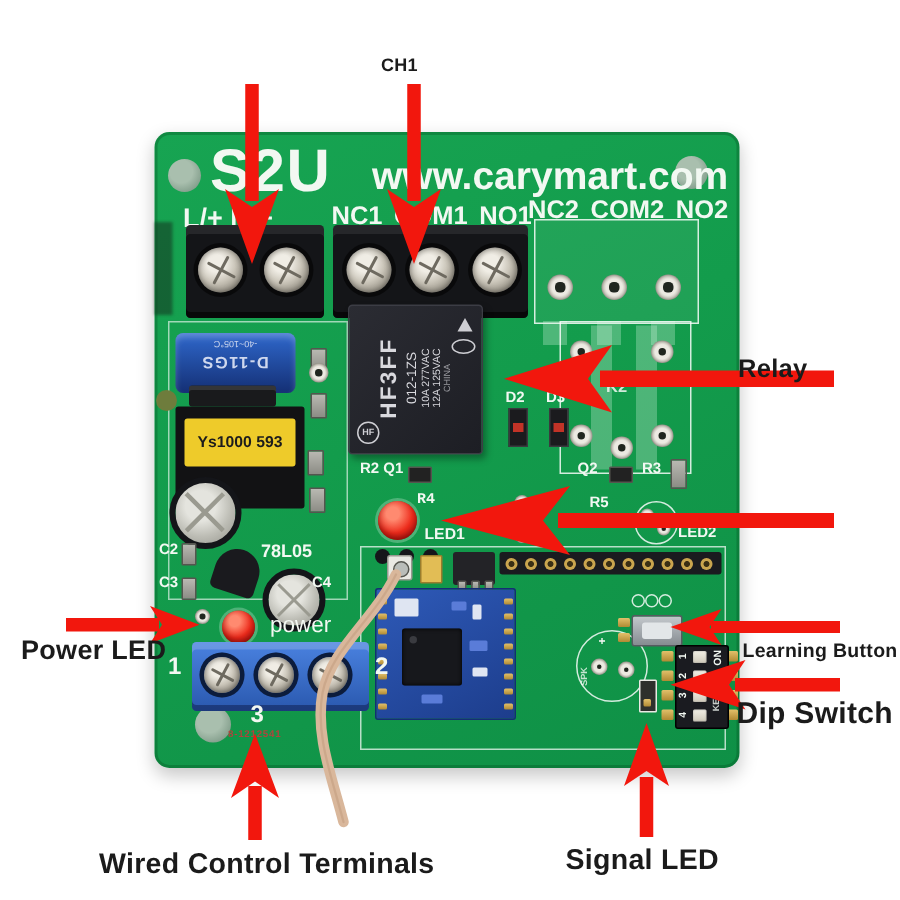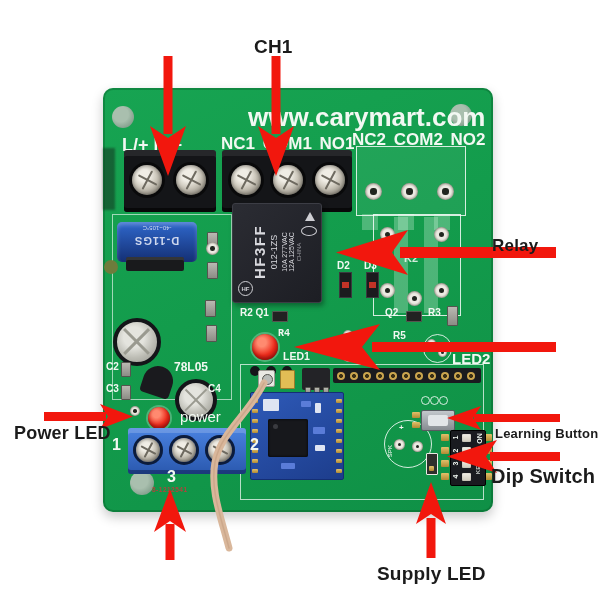--- a/index.html
+++ b/index.html
@@ -58,20 +58,21 @@
 
   <div id="board">
 
     <div class="hole" style="left:9px;top:18px;width:22px;height:22px;"></div>
     <div class="hole" style="left:347px;top:16px;width:22px;height:22px;"></div>
     <div class="hole" style="left:27px;top:383px;width:24px;height:24px;"></div>
 
     <div style="position:absolute;left:0;top:60px;width:12px;height:62px;background:rgba(20,25,20,.45);filter:blur(1px);"></div>
   </div>
 
+  <div class="silk" style="left:140px;top:92px;font-size:40px;letter-spacing:1px;">S2U</div>
   <div class="silk" style="left:248px;top:102px;font-size:26px;font-weight:600;">www.carymart.com</div>
   <div class="silk" style="left:122px;top:135px;font-size:18px;">L/+ N/−</div>
   <div class="silk" style="left:221px;top:134px;font-size:17px;word-spacing:3px;">NC1 COM1 NO1</div>
   <div class="silk" style="left:352px;top:130px;font-size:17px;word-spacing:3px;">NC2 COM2 NO2</div>
 
   <div class="tblock" style="left:124px;top:150px;width:92px;height:62px;">
     <div class="screw" style="left:8px;top:15px;width:30px;height:30px;"></div>
     <div class="screw" style="left:52px;top:15px;width:30px;height:30px;"></div>
   </div>
 
@@ -90,20 +91,25 @@
   <div class="trace" style="left:398px;top:214px;width:16px;height:16px;"></div>
   <div class="trace" style="left:434px;top:214px;width:16px;height:16px;"></div>
 
   <div class="box" style="left:112px;top:214px;width:118px;height:184px;border-color:rgba(255,255,255,.6);"></div>
   <div style="position:absolute;left:117px;top:222px;width:80px;height:40px;border-radius:5px;background:linear-gradient(#2f68cc,#142f74);box-shadow:inset 0 3px 4px rgba(255,255,255,.25);text-align:center;color:#cfd8ee;">
     <span class="rot180" style="font-size:6px;display:block;margin-top:3px;">-40~105°C</span>
     <span class="rot180" style="font-size:11px;font-weight:700;letter-spacing:1px;">D-11GS</span>
   </div>
   <div style="position:absolute;left:104px;top:260px;width:14px;height:14px;border-radius:50%;background:#6e7c3c;"></div>
   <div style="position:absolute;left:126px;top:257px;width:58px;height:14px;background:#191a1c;border-radius:2px;box-shadow:inset 0 3px 0 rgba(255,255,255,.12);"></div>
+  <div style="position:absolute;left:117px;top:271px;width:86px;height:68px;background:#121214;border-radius:2px;">
+    <div style="position:absolute;left:6px;top:8px;width:74px;height:32px;background:var(--tyellow,#eecb2a);border-radius:2px;display:flex;align-items:center;justify-content:center;">
+      <span style="font-size:10.5px;font-weight:700;color:#1c1c1c;">Ys1000 593</span>
+    </div>
+  </div>
   <div class="ecap" style="left:113px;top:318px;width:40px;height:40px;"></div>
   <div class="smd" style="left:207px;top:232px;width:9px;height:15px;"></div>
   <div class="smd" style="left:207px;top:262px;width:9px;height:15px;"></div>
   <div class="pad" style="left:206px;top:242px;width:13px;height:13px;"></div>
   <div class="smd" style="left:205px;top:300px;width:9px;height:15px;"></div>
   <div class="smd" style="left:206px;top:325px;width:9px;height:15px;"></div>
 
   <div id="relay">
     <div style="position:absolute;right:6px;top:8px;width:0;height:0;border-left:5px solid transparent;border-right:5px solid transparent;border-bottom:9px solid #cfcfd4;"></div>
     <div style="position:absolute;right:4px;top:22px;width:14px;height:8px;border:1.5px solid #cfcfd4;border-radius:50%;"></div>
@@ -151,21 +157,21 @@
   <div class="pad" style="left:358px;top:330px;width:10px;height:10px;"></div>
   <div class="pad" style="left:343px;top:352px;width:10px;height:10px;"></div>
   <div class="pad" style="left:358px;top:352px;width:10px;height:10px;"></div>
 
   <div class="ledome" style="left:252px;top:334px;width:26px;height:26px;"></div>
   <div class="silk" style="left:283px;top:350px;font-size:10.5px;">LED1</div>
   <div class="box" style="left:423px;top:334px;width:27px;height:27px;border-radius:50%;">
     <div class="pad" style="left:3px;top:4px;width:9px;height:9px;"></div>
     <div class="pad" style="left:14px;top:13px;width:9px;height:9px;"></div>
   </div>
-  <div class="silk" style="left:452px;top:350px;font-size:15px;">LED2</div>
+  <div class="silk" style="left:452px;top:350px;font-size:10px;">LED2</div>
 
   <div class="box" style="left:240px;top:364px;width:242px;height:134px;border-color:rgba(255,255,255,.7);"></div>
 
   <div style="position:absolute;left:250px;top:366px;width:10px;height:10px;border-radius:50%;background:#15161a;"></div>
   <div style="position:absolute;left:266px;top:366px;width:10px;height:10px;border-radius:50%;background:#15161a;"></div>
   <div style="position:absolute;left:282px;top:366px;width:10px;height:10px;border-radius:50%;background:#15161a;"></div>
   <div style="position:absolute;left:333px;top:368px;width:148px;height:15px;background:#1a1b1f;border-radius:2px;">
     <div class="goldpin" style="left:4px;top:4px;width:8px;height:8px;"></div>
     <div class="goldpin" style="left:17px;top:4px;width:8px;height:8px;"></div>
     <div class="goldpin" style="left:30px;top:4px;width:8px;height:8px;"></div>
@@ -318,20 +324,21 @@
     <g>
       <rect class="arw" x="165.5" y="524" width="9" height="36"></rect>
       <polygon class="arw" points="170,489 154,532 170,521 186,532"></polygon>
     </g>
     <g>
       <rect class="arw" x="426.5" y="518" width="9" height="40"></rect>
       <polygon class="arw" points="431,482 416,524 431,514 446,524"></polygon>
     </g>
   </svg>
 
-  <div class="lbl lblz" style="left:254px;top:36px;font-size:19px;">CH1</div>
+  <div class="lbl lblz" style="left:254px;top:36px;font-size:12px;">CH1</div>
   <div class="lbl lblz" style="left:492px;top:236px;font-size:17px;">Relay</div>
   <div class="lbl lblz" style="left:14px;top:423px;font-size:18px;">Power LED</div>
   <div class="lbl lblz" style="left:495px;top:426px;font-size:13px;">Learning Button</div>
   <div class="lbl lblz" style="left:491px;top:465px;font-size:20px;">Dip Switch</div>
-  <div class="lbl lblz" style="left:377px;top:563px;font-size:19px;">Supply LED</div>
+  <div class="lbl lblz" style="left:66px;top:566px;font-size:19px;">Wired Control Terminals</div>
+  <div class="lbl lblz" style="left:377px;top:563px;font-size:19px;">Signal LED</div>
 
 </div>
 
 </body></html>

